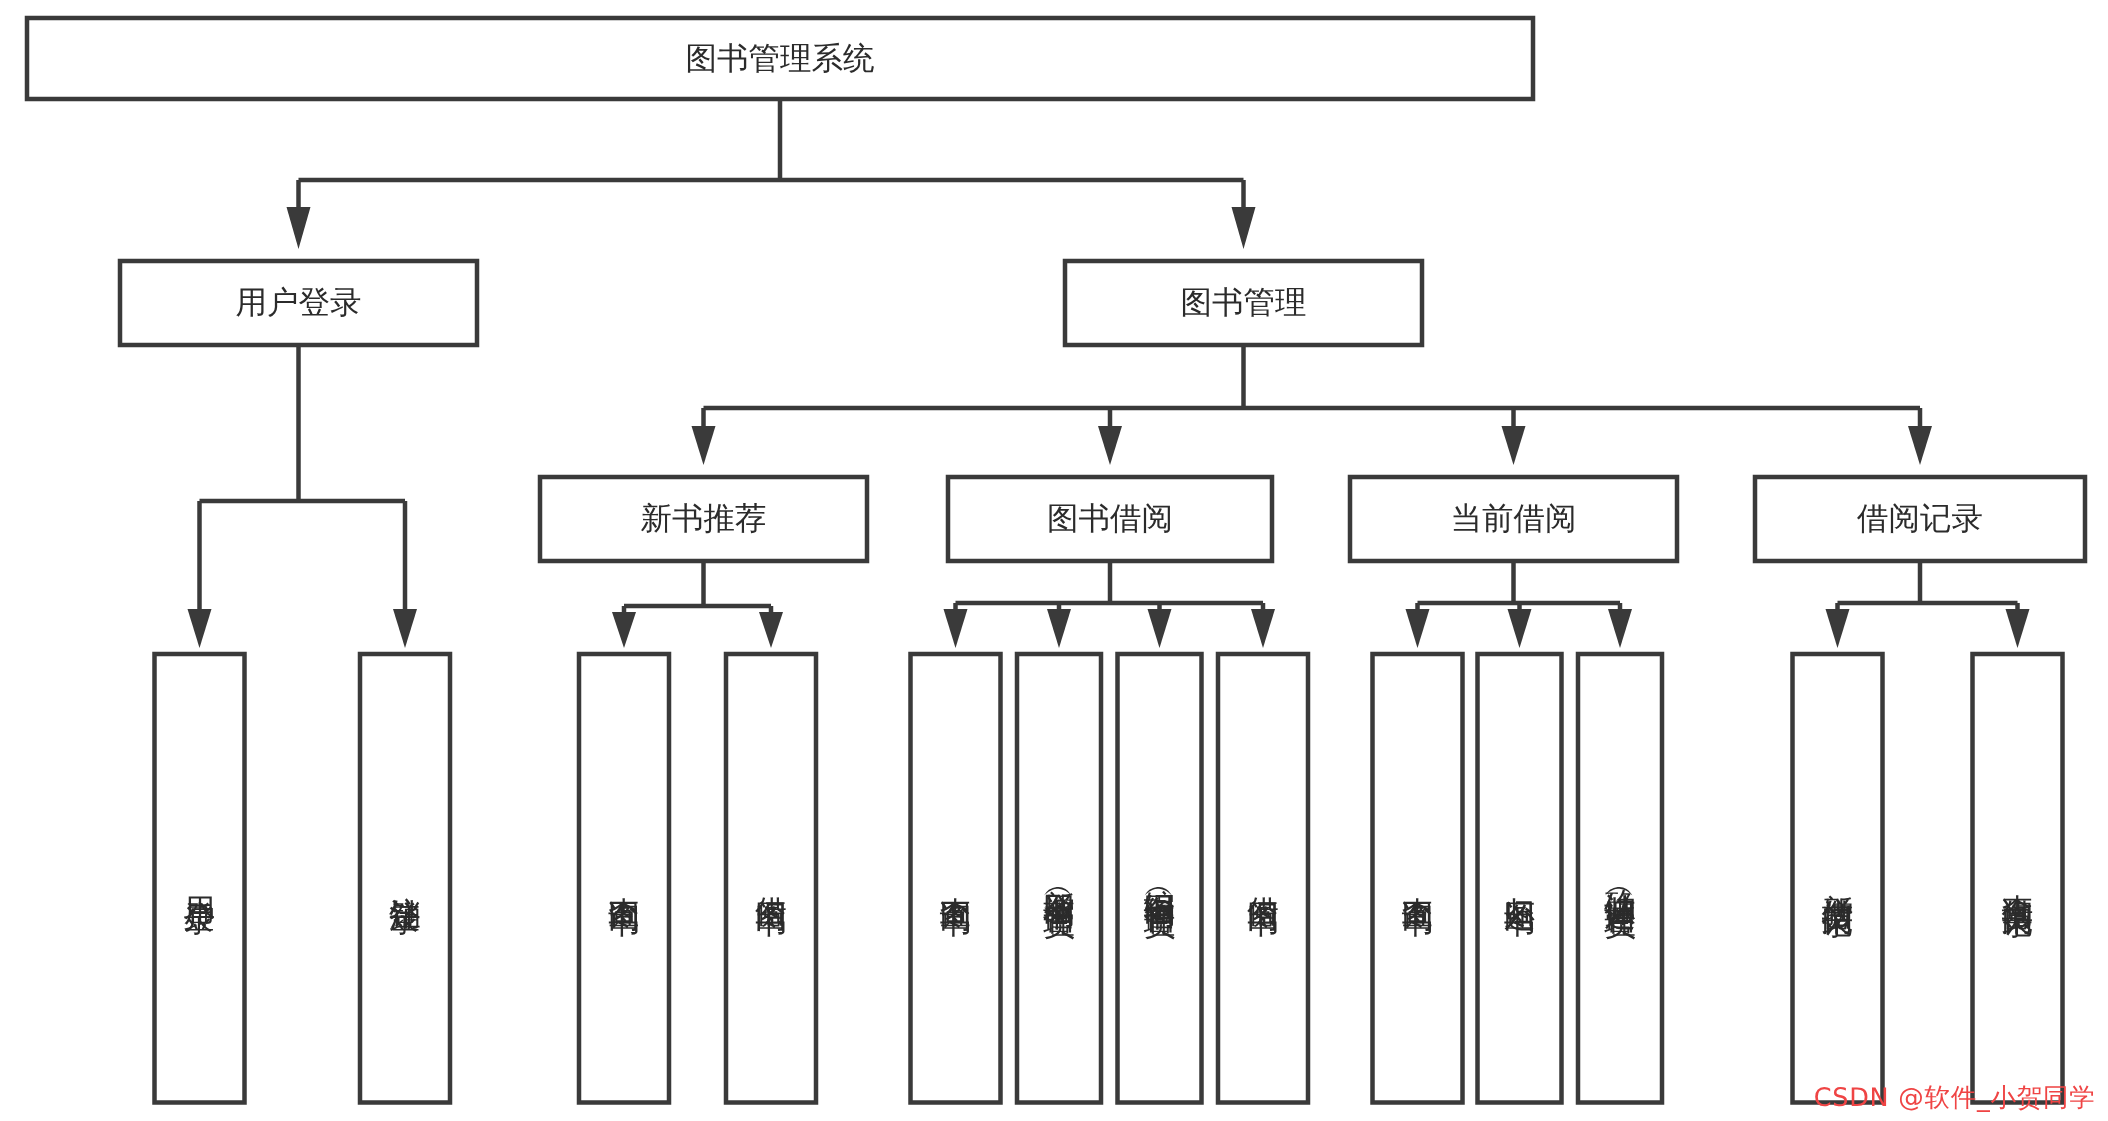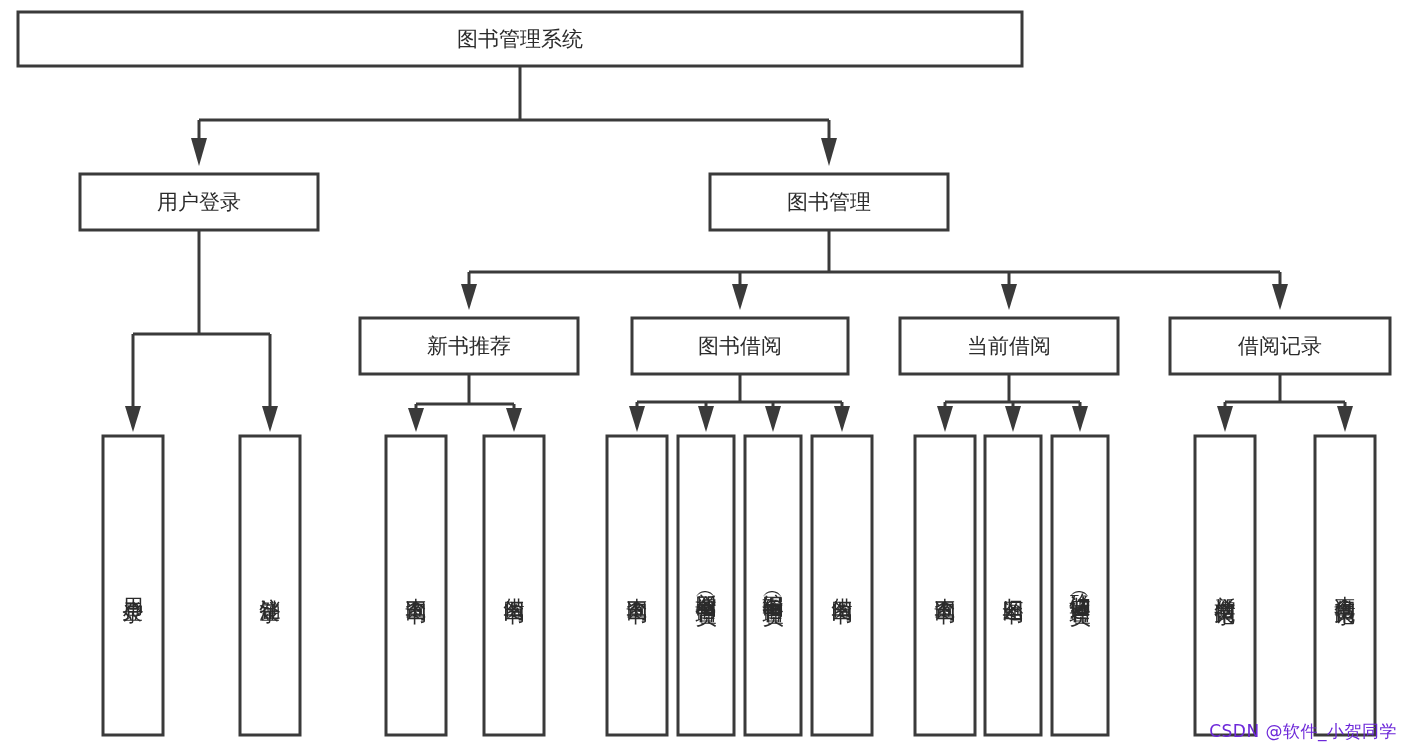--- a/index.html
+++ b/index.html
@@ -58,21 +58,21 @@
     writing-mode: vertical-rl;
     letter-spacing: 2px;
     white-space: pre;
   }
   .watermark-text {
     position: absolute;
     right: 8px;
     bottom: 4px;
     font-family: "DejaVu Sans", "Liberation Sans", sans-serif;
     font-size: 17px;
-    color: #6d28d9;
+    color: #ef4444;
     letter-spacing: 0.5px;
     pointer-events: none;
     user-select: none;
   }
 </style>
 </head>
 <body>
 
 <div id="diagram-root">
 

